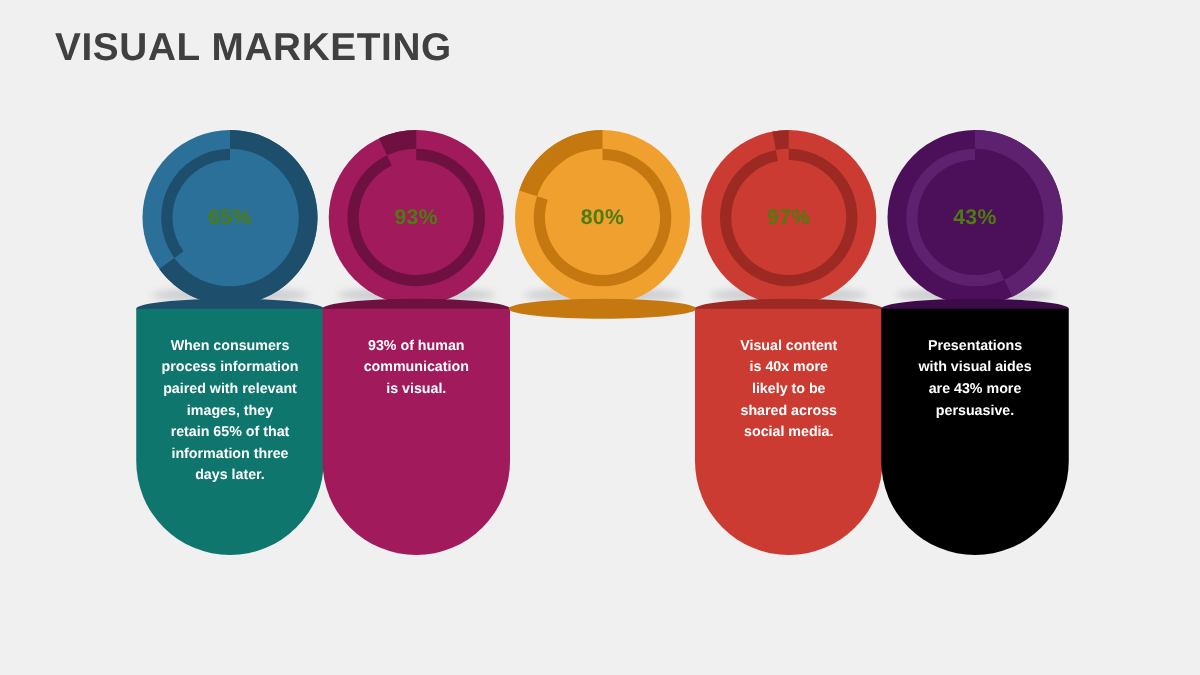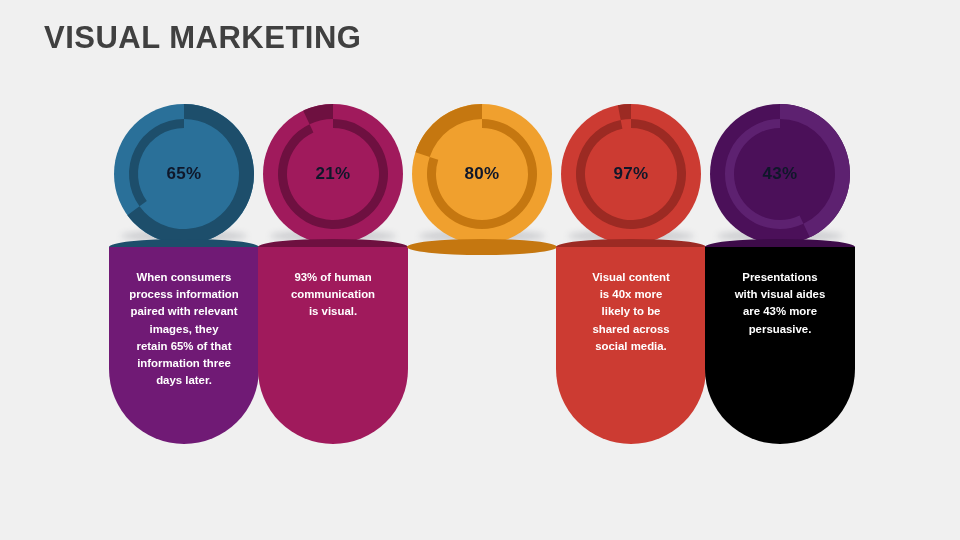--- a/index.html
+++ b/index.html
@@ -70,21 +70,21 @@
   }
   .donut-label {
     position: absolute;
     left: 0;
     top: 0;
     width: 150px;
     height: 140px;
     display: flex;
     align-items: center;
     justify-content: center;
-    color: #0f172a;
+    color: #4d7c0f;
     font-size: 17px;
     font-weight: bold;
     letter-spacing: 0.3px;
     pointer-events: none;
   }
 
   
   .panel {
     position: absolute;
     left: 0;
@@ -126,39 +126,39 @@
         <div class="donut-wrap">
           <div class="donut-shadow"></div>
           <svg class="donut-svg" viewBox="0 0 150 140">
             <circle cx="75" cy="70" r="70" fill="#2a7099"></circle>
             <path d="M 75 0 A 70 70 0 1 1 18.368810393753684 111.14496766047313 L 30.504065309377893 102.32818887608603 A 55 55 0 1 0 75 15 Z" fill="#1d4e6b"></path>
             <path d="M 30.504065309377893 102.32818887608603 A 55 55 0 0 1 74.99999999999999 15 L 74.99999999999999 24 A 46 46 0 0 0 37.78521825875242 97.03812160545377 Z" fill="#1d4e6b"></path>
           </svg>
           <div class="donut-label">65%</div>
         </div>
         <div class="panel-lid" style="background: rgb(29, 78, 107);"></div>
-        <div class="panel" style="background: #701a75;">
+        <div class="panel" style="background: #0f766e;">
           <div class="panel-text">When consumers
 process information
 paired with relevant
 images, they
 retain 65% of that
 information three
 days later.</div>
         </div>
       </div>
       <div class="column" style="left: 254px;">
         <div class="donut-wrap">
           <div class="donut-shadow"></div>
           <svg class="donut-svg" viewBox="0 0 150 140">
             <circle cx="75" cy="70" r="70" fill="#a01a5c"></circle>
             <path d="M 75 0 A 70 70 0 0 0 45.19544959044491 6.662106327378638 L 51.582138963921 20.234512114368933 A 55 55 0 0 1 75 15 Z" fill="#6e1040"></path>
             <path d="M 75 15 A 55 55 0 1 1 51.58213896392099 20.234512114368933 L 55.414152588006644 28.37795558656311 A 46 46 0 1 0 75 24 Z" fill="#6e1040"></path>
           </svg>
-          <div class="donut-label">21%</div>
+          <div class="donut-label">93%</div>
         </div>
         <div class="panel-lid" style="background: rgb(110, 16, 64);"></div>
         <div class="panel" style="background: rgb(160, 26, 92);">
           <div class="panel-text">93% of human
 communication
 is visual.</div>
         </div>
       </div>
       <div class="column" style="left: 403px;">
         <div class="donut-wrap">

